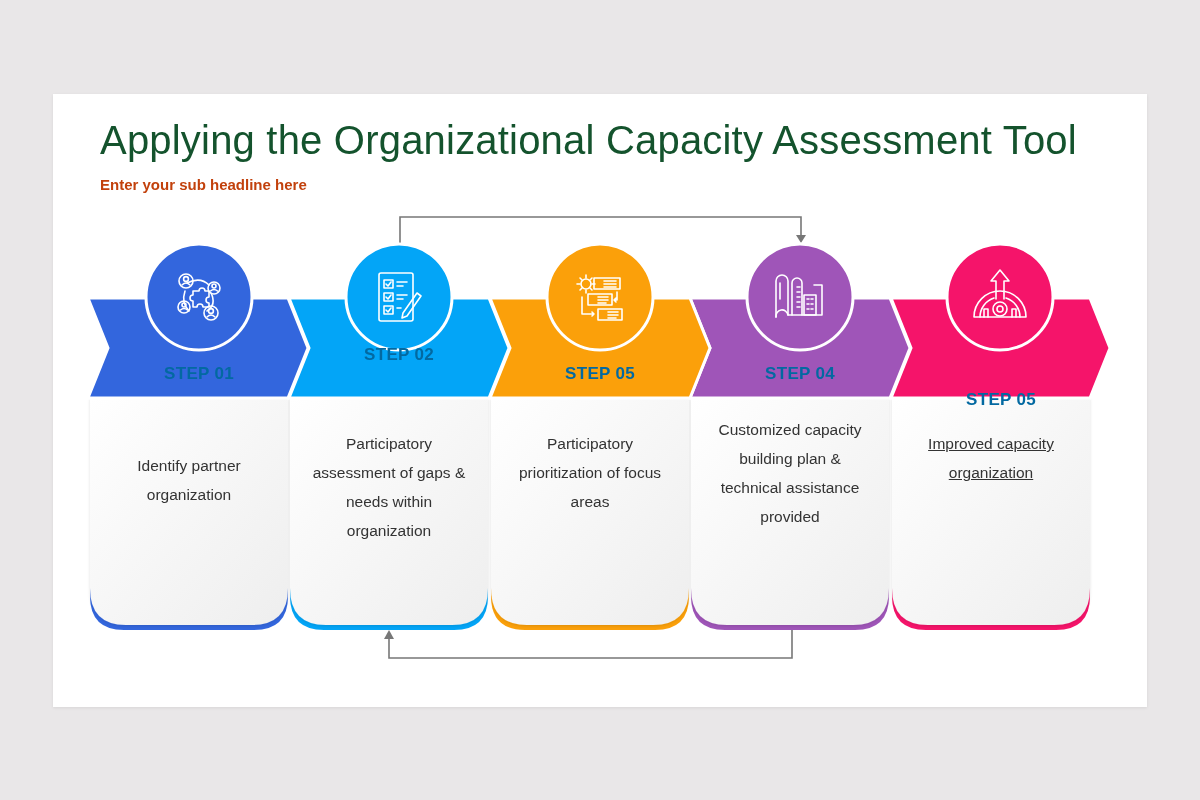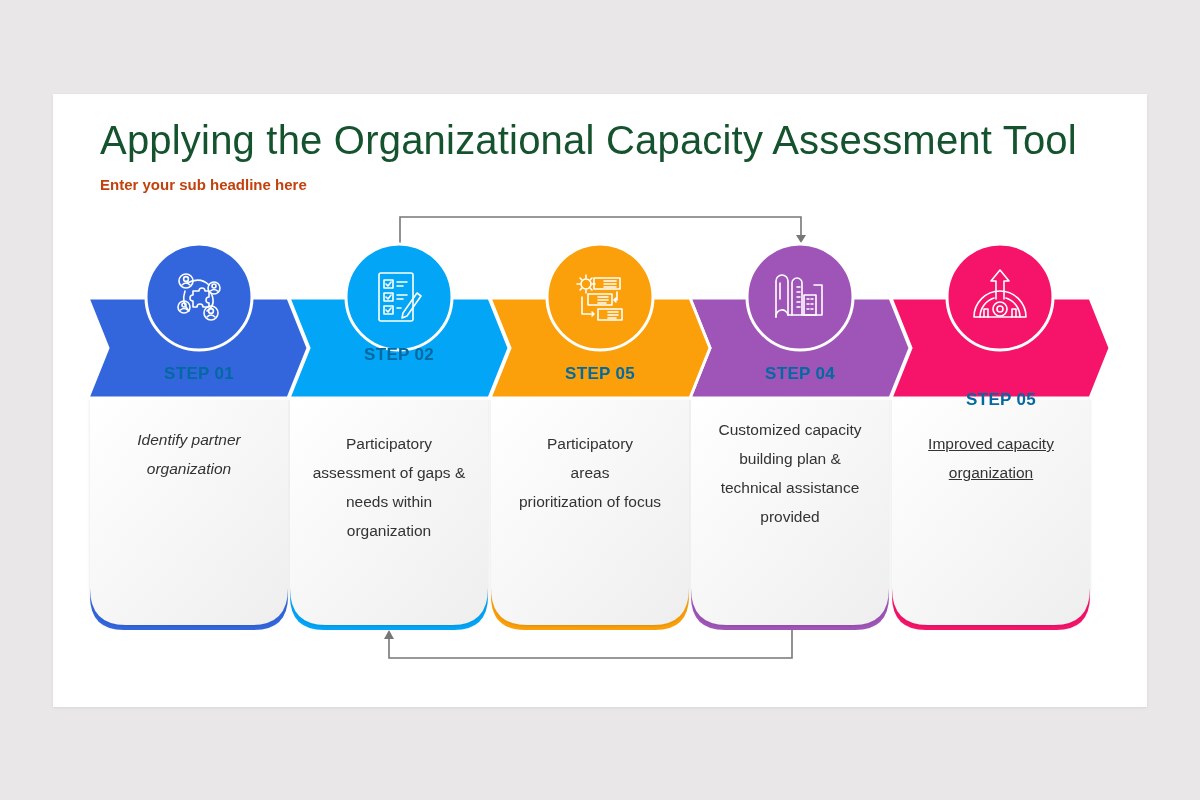--- a/index.html
+++ b/index.html
@@ -183,34 +183,34 @@
     </g>
   </g>
 </svg>
 
 <div class="step-label" style="left:99px; top:364px;">STEP 01</div>
 <div class="step-label" style="left:299px; top:345px;">STEP 02</div>
 <div class="step-label" style="left:500px; top:364px;">STEP 05</div>
 <div class="step-label" style="left:700px; top:364px;">STEP 04</div>
 <div class="step-label" style="left:901px; top:364px;margin-top:26px;">STEP 05</div>
 
-<div class="card-text" style="left:99px; top:425px;font-style:italic;">
+<div class="card-text" style="left:99px; top:451px;">
   <div>Identify partner</div>
   <div>organization</div>
 </div>
 <div class="card-text" style="left:299px; top:429px;">
   <div>Participatory</div>
   <div>assessment of gaps &amp;</div>
   <div>needs within</div>
   <div>organization</div>
 </div>
 <div class="card-text" style="left:500px; top:429px;">
   <div>Participatory</div>
+  <div>prioritization of focus</div>
   <div>areas</div>
-  <div>prioritization of focus</div>
 </div>
 <div class="card-text" style="left:700px; top:415px;">
   <div>Customized capacity</div>
   <div>building plan &amp;</div>
   <div>technical assistance</div>
   <div>provided</div>
 </div>
 <div class="card-text" style="left:901px; top:429px;text-decoration:underline;">
   <div>Improved capacity</div>
   <div>organization</div>

